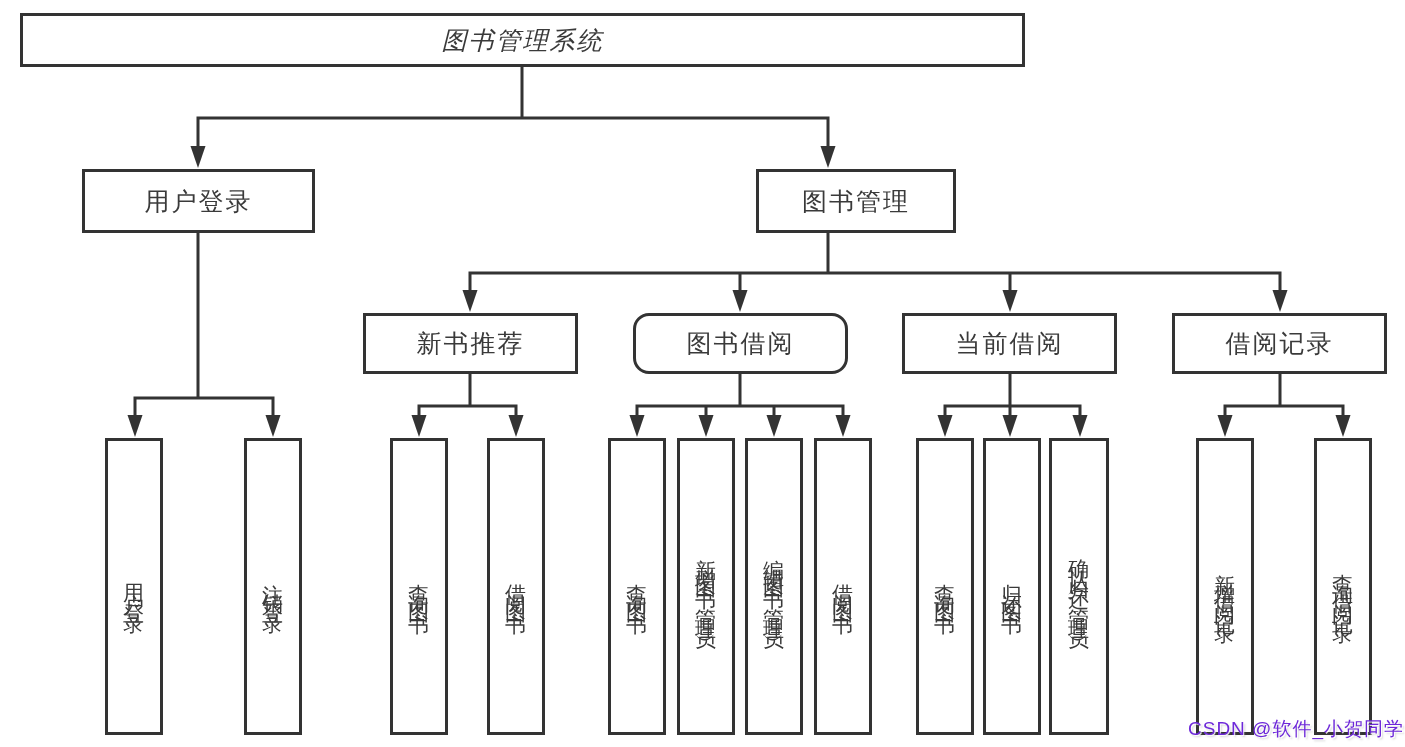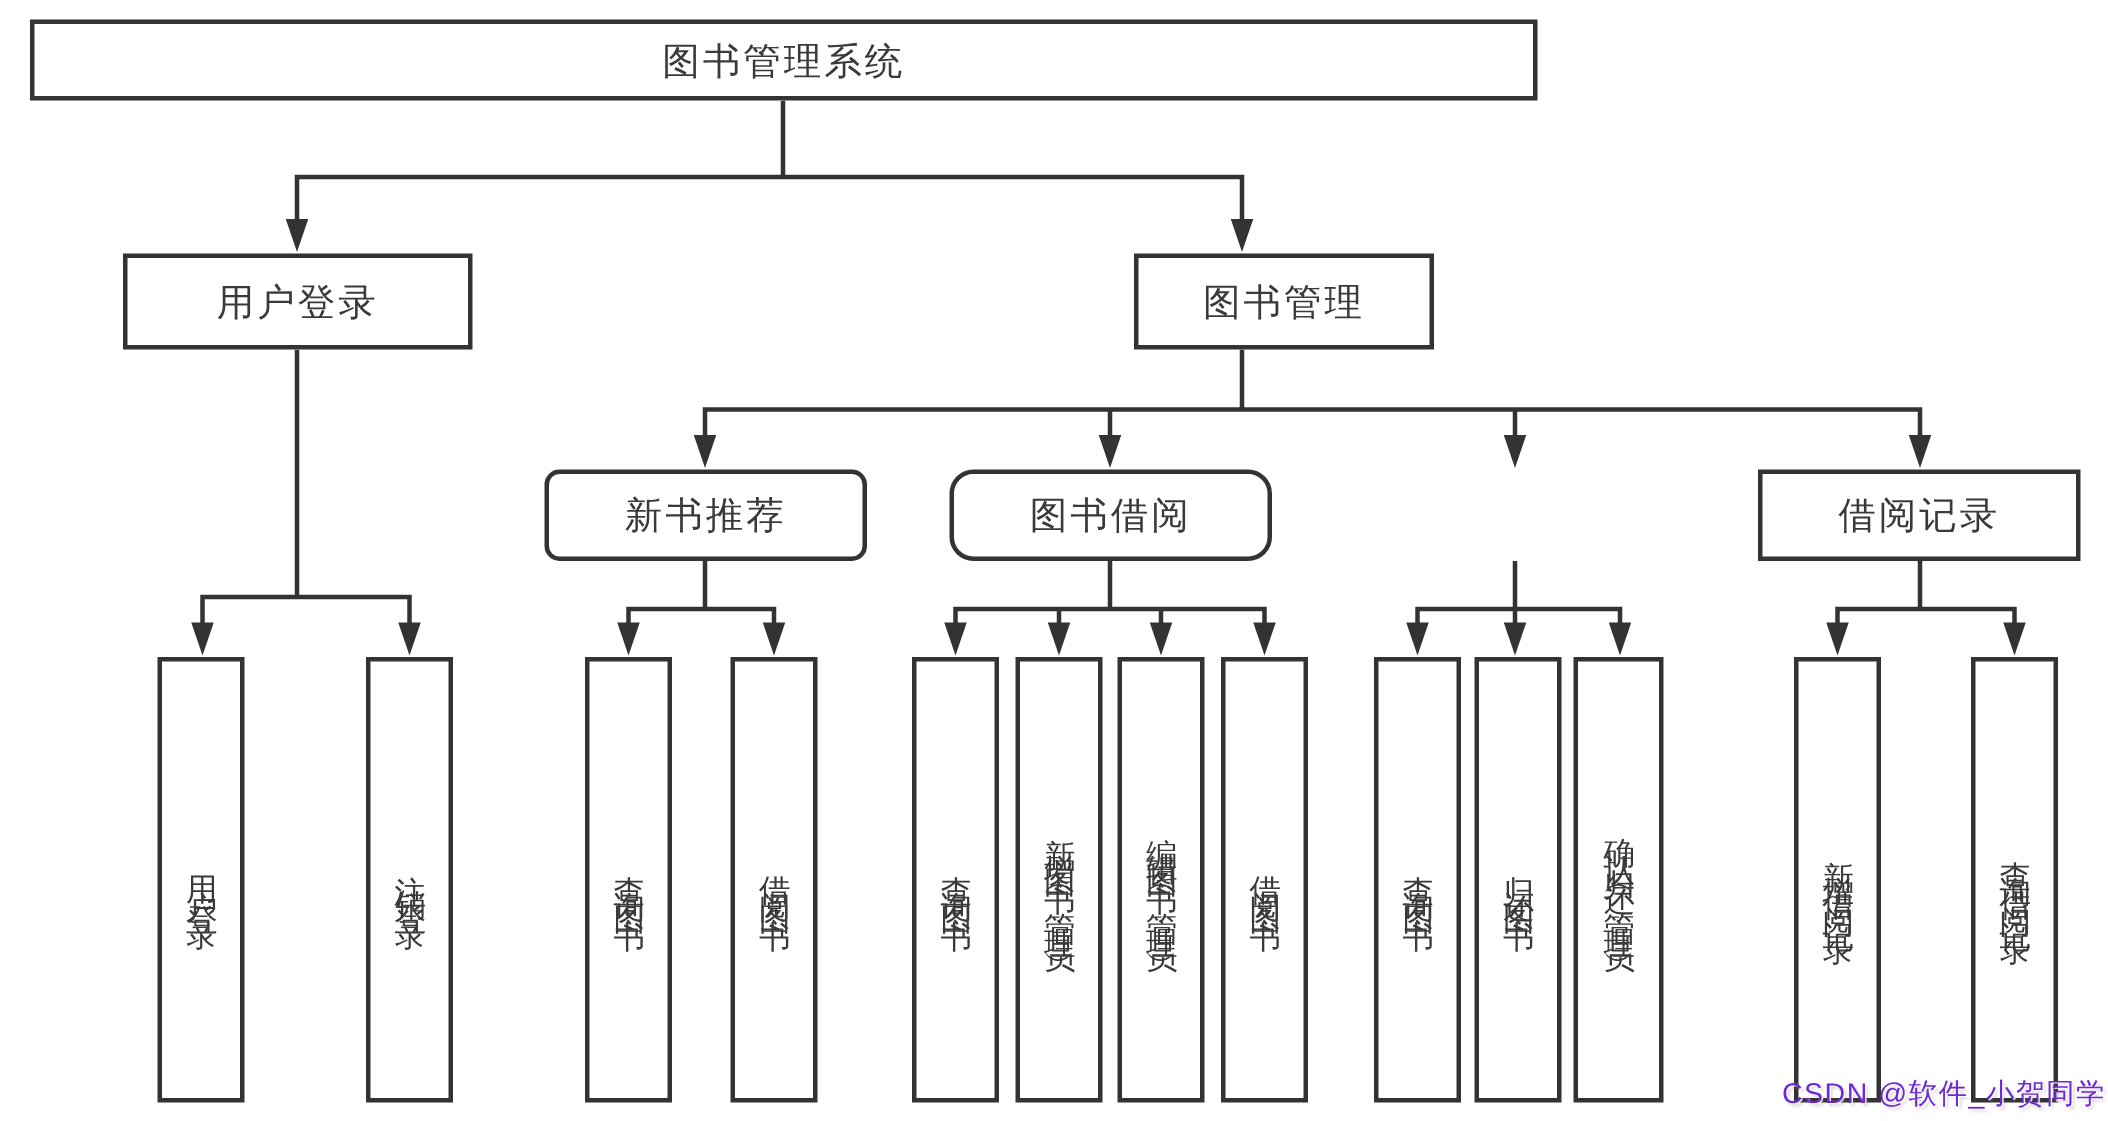--- a/index.html
+++ b/index.html
@@ -86,36 +86,39 @@
       <polygon points="766.5,415 781.5,415 774,437"></polygon>
       <polygon points="835.5,415 850.5,415 843,437"></polygon>
       <polygon points="937.5,415 952.5,415 945,437"></polygon>
       <polygon points="1002.5,415 1017.5,415 1010,437"></polygon>
       <polygon points="1072.5,415 1087.5,415 1080,437"></polygon>
       <polygon points="1217.5,415 1232.5,415 1225,437"></polygon>
       <polygon points="1335.5,415 1350.5,415 1343,437"></polygon>
     </g>
   </svg>
 
-  <div class="hbox" style="left:20px; top:13px; width:1005px; height:54px;">
+  <div class="hbox" style="left:20px; top:13px; width:1005px; height:54px;font-style:italic;">
     <span>图书管理系统</span>
   </div>
 
   <div class="hbox" style="left:82px; top:169px; width:233px; height:64px;">
     <span>用户登录</span>
   </div>
   <div class="hbox" style="left:712px; top:169px; width:200px; height:64px;margin-left:44px;">
     <span>图书管理</span>
   </div>
 
-  <div class="hbox" style="left:363px; top:313px; width:215px; height:61px;border-radius:10px;">
+  <div class="hbox" style="left:363px; top:313px; width:215px; height:61px;">
     <span>新书推荐</span>
   </div>
   <div class="hbox" style="left:633px; top:313px; width:215px; height:61px;border-radius:16px;">
     <span>图书借阅</span>
+  </div>
+  <div class="hbox" style="left:902px; top:313px; width:215px; height:61px;">
+    <span>当前借阅</span>
   </div>
   <div class="hbox" style="left:1172px; top:313px; width:215px; height:61px;">
     <span>借阅记录</span>
   </div>
 
   <div class="vbox" style="left:105px; top:438px; width:58px; height:297px;">
     <span>用户登录</span>
   </div>
   <div class="vbox" style="left:244px; top:438px; width:58px; height:297px;">
     <span>注销登录</span>

